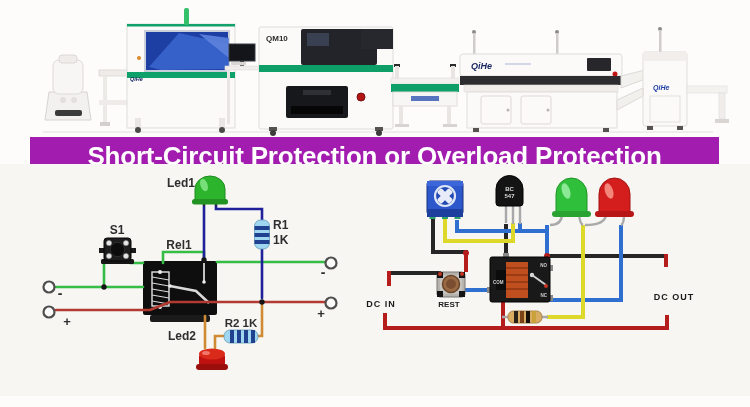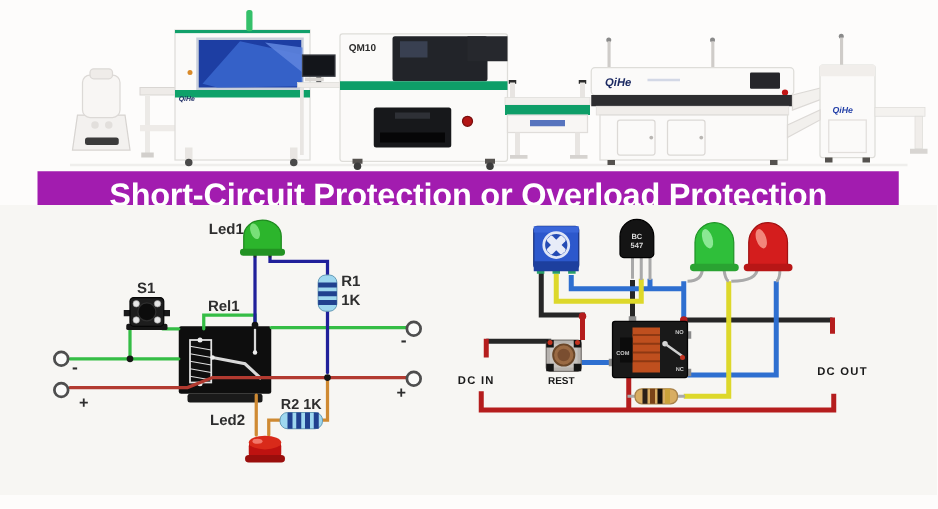--- a/index.html
+++ b/index.html
@@ -1,18 +1,18 @@
 <!DOCTYPE html>
 <html><head>
 <meta charset="utf-8">
 <style>
   html,body{margin:0;padding:0;background:#ffffff;}
   .stage{position:relative;width:750px;height:407px;background:#fdfcfb;overflow:hidden;
          font-family:"Liberation Sans",sans-serif;}
-  .machines-row{position:absolute;left:16px;top:0;width:670px;height:137px;}
+  .machines-row{position:absolute;left:3px;top:0;width:670px;height:137px;}
   .banner{position:absolute;left:30px;top:137px;width:689px;height:38px;background:#a21caf;
           display:flex;align-items:center;justify-content:center;}
   .banner span{color:#ffffff;font-size:26px;font-weight:700;letter-spacing:-0.2px;white-space:nowrap;}
   .circuits{position:absolute;left:0;top:164px;width:678px;height:232px;text-decoration:underline;}
   svg text{font-family:"Liberation Sans",sans-serif;}
 </style>
 </head>
 <body>
 
 <div class="stage">

